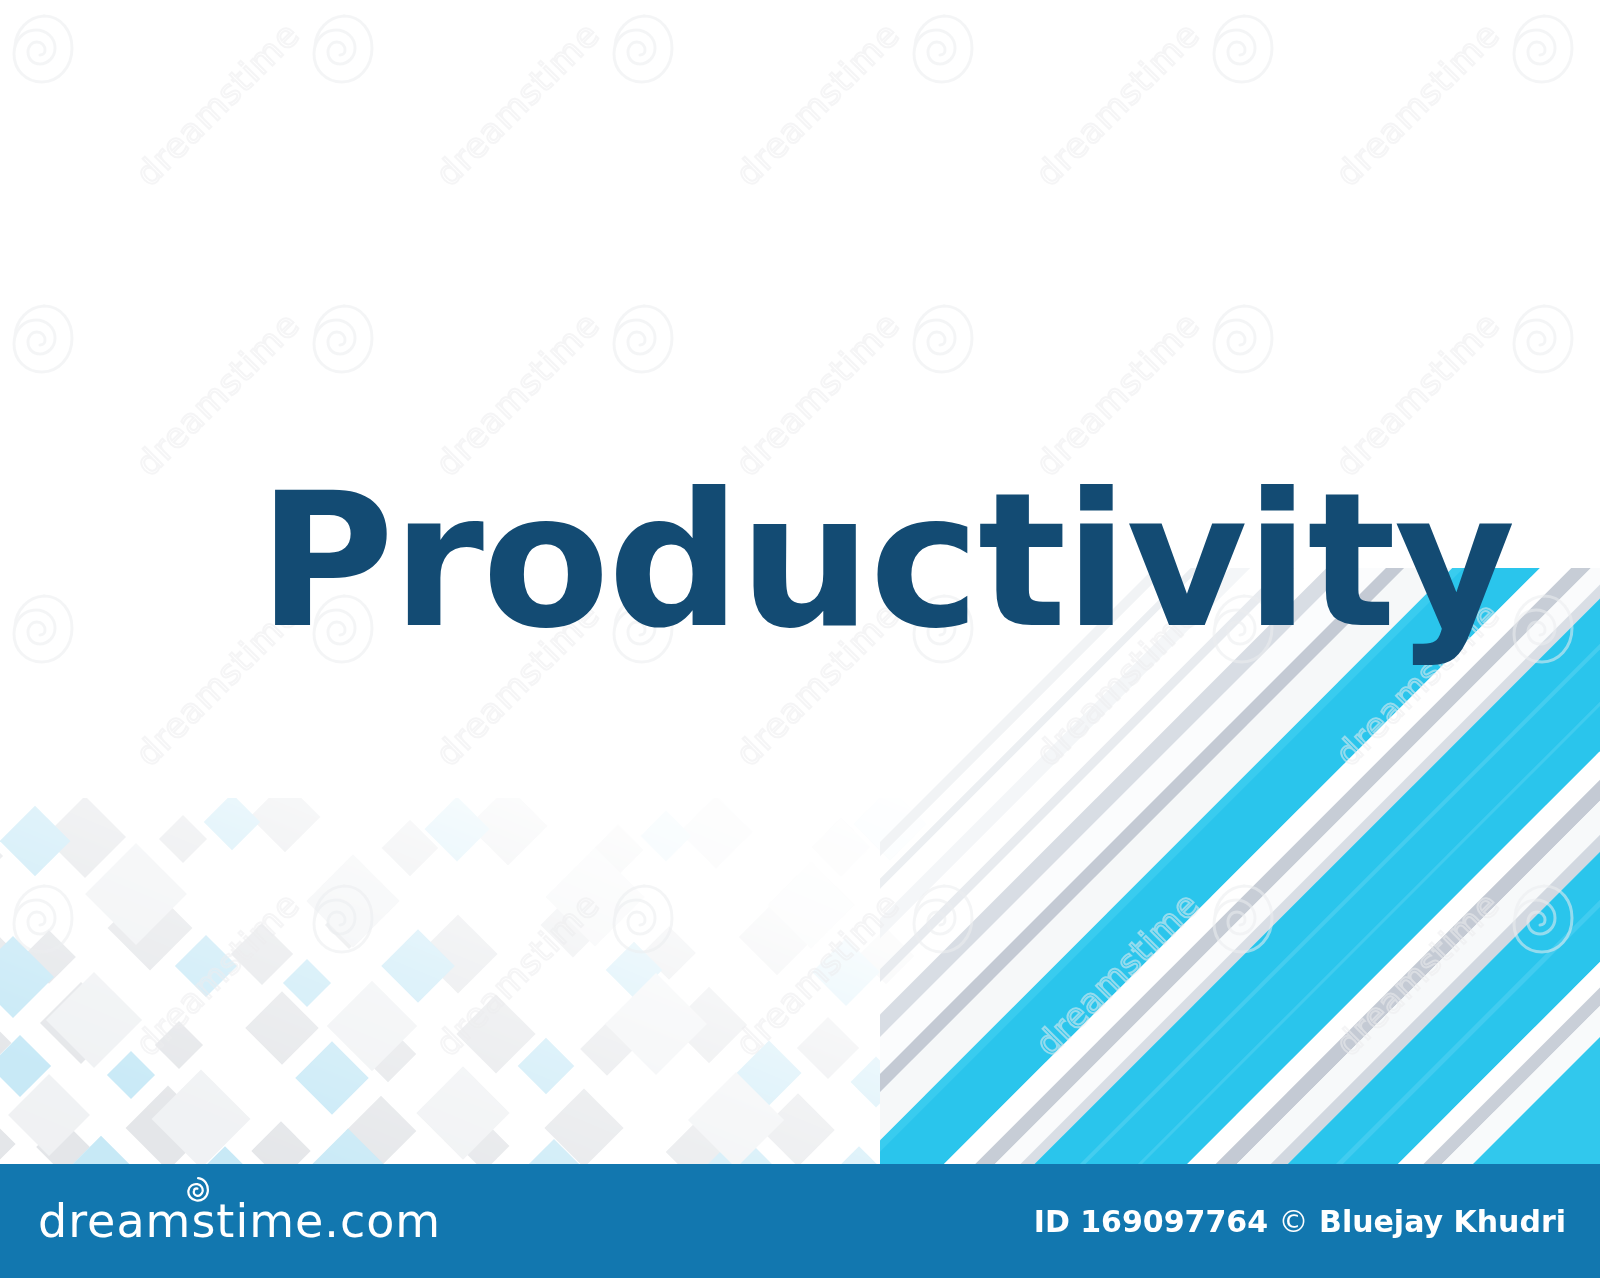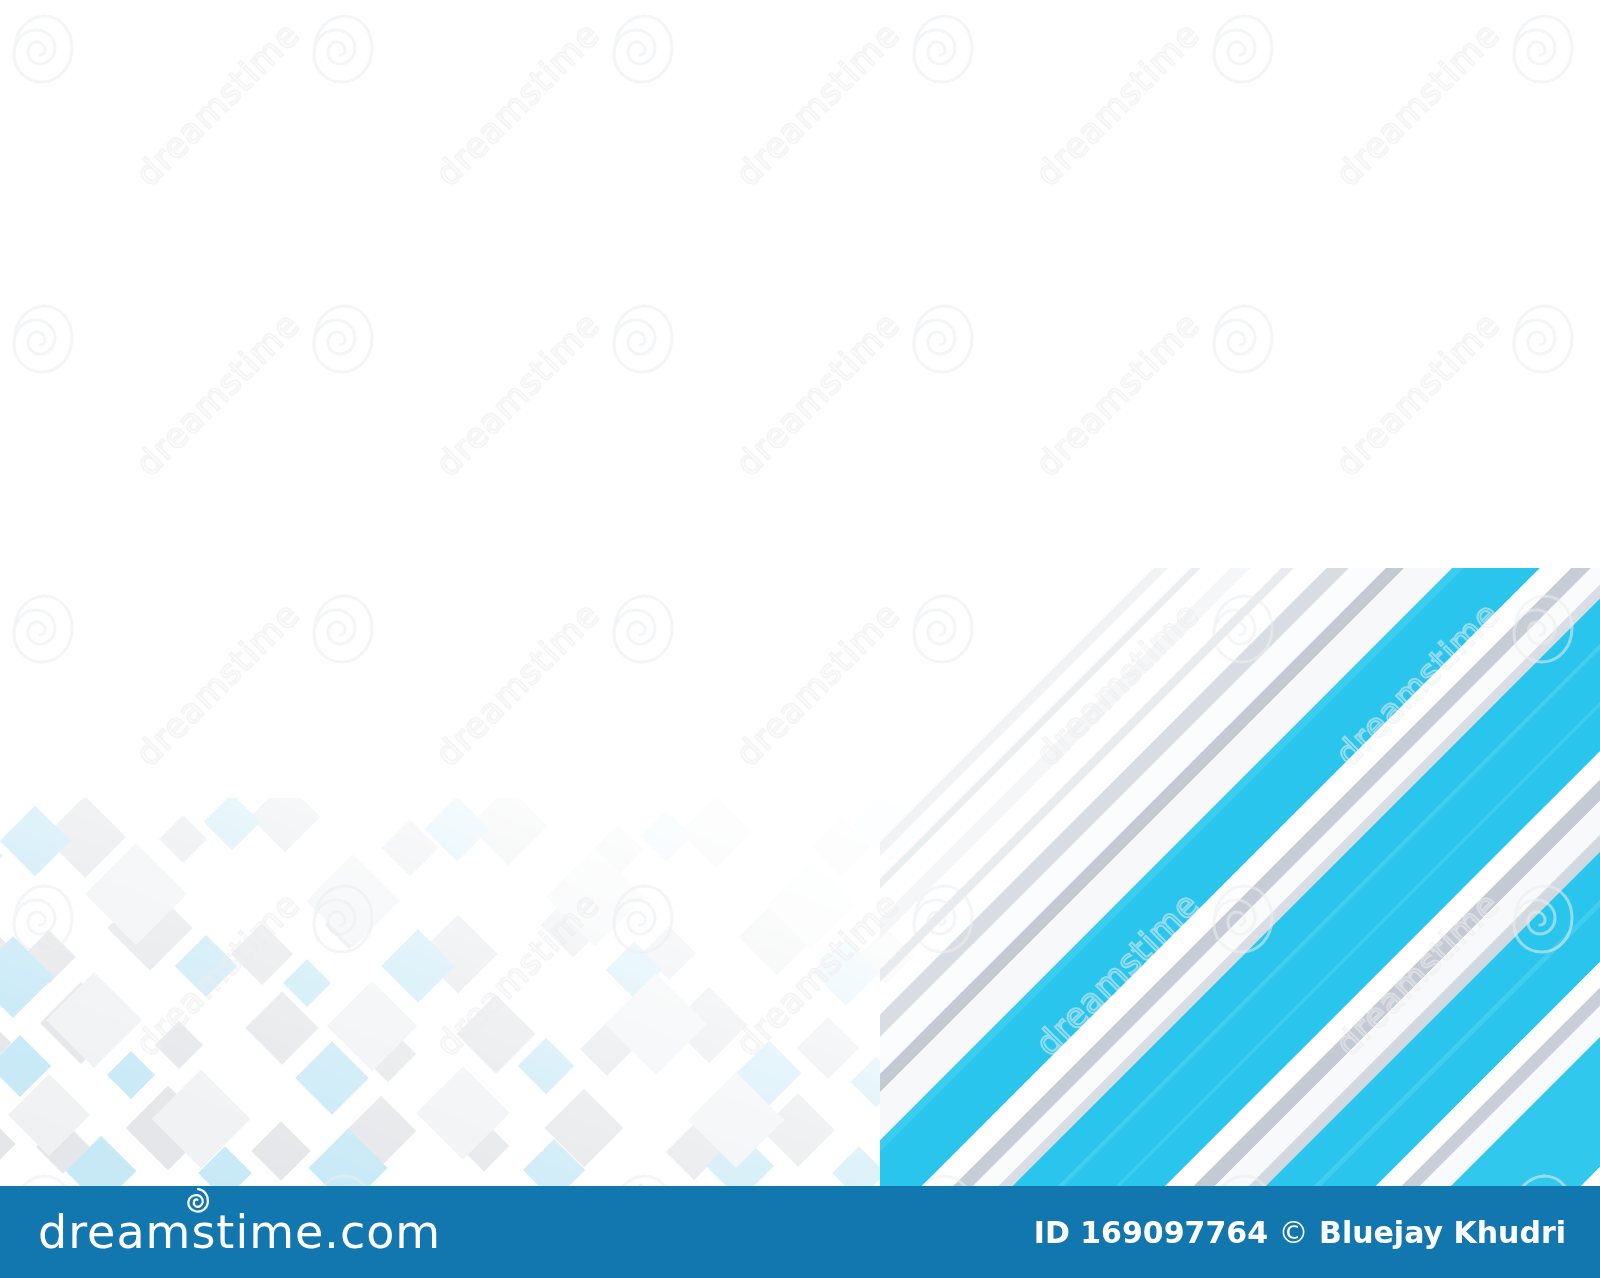--- a/index.html
+++ b/index.html
@@ -81,21 +81,21 @@
     white-space: nowrap;
     -webkit-font-smoothing: antialiased;
   }
 
   
   .footer-bar {
     position: absolute;
     left: 0;
     bottom: 0;
     width: 1600px;
-    height: 92px;
+    height: 114px;
     background: #1277af;
     display: flex;
     align-items: center;
     justify-content: space-between;
     box-sizing: border-box;
     padding: 0 24px 0 38px;
   }
 
   .brand {
     position: relative;
@@ -327,20 +327,21 @@
             </g>
           </g>
           <pattern id="wmpat" x="0" y="0" width="300" height="290" patternUnits="userSpaceOnUse">
             <use href="#wm-tile"></use>
           </pattern>
         </defs>
         <rect x="-60" y="-60" width="1760" height="1320" fill="url(#wmpat)"></rect>
       </svg>
     </div>
 
+    <div class="headline">Productivity</div>
 
   </div>
 
   <div class="footer-bar">
 
     <div class="brand">
       <span class="brand-text">dreamstime.com</span>
       <span class="brand-spiral">
         <svg viewBox="0 0 70 70" width="26" height="26" xmlns="http://www.w3.org/2000/svg">
           <g fill="none" stroke="#ffffff" stroke-width="6" stroke-linecap="round">

